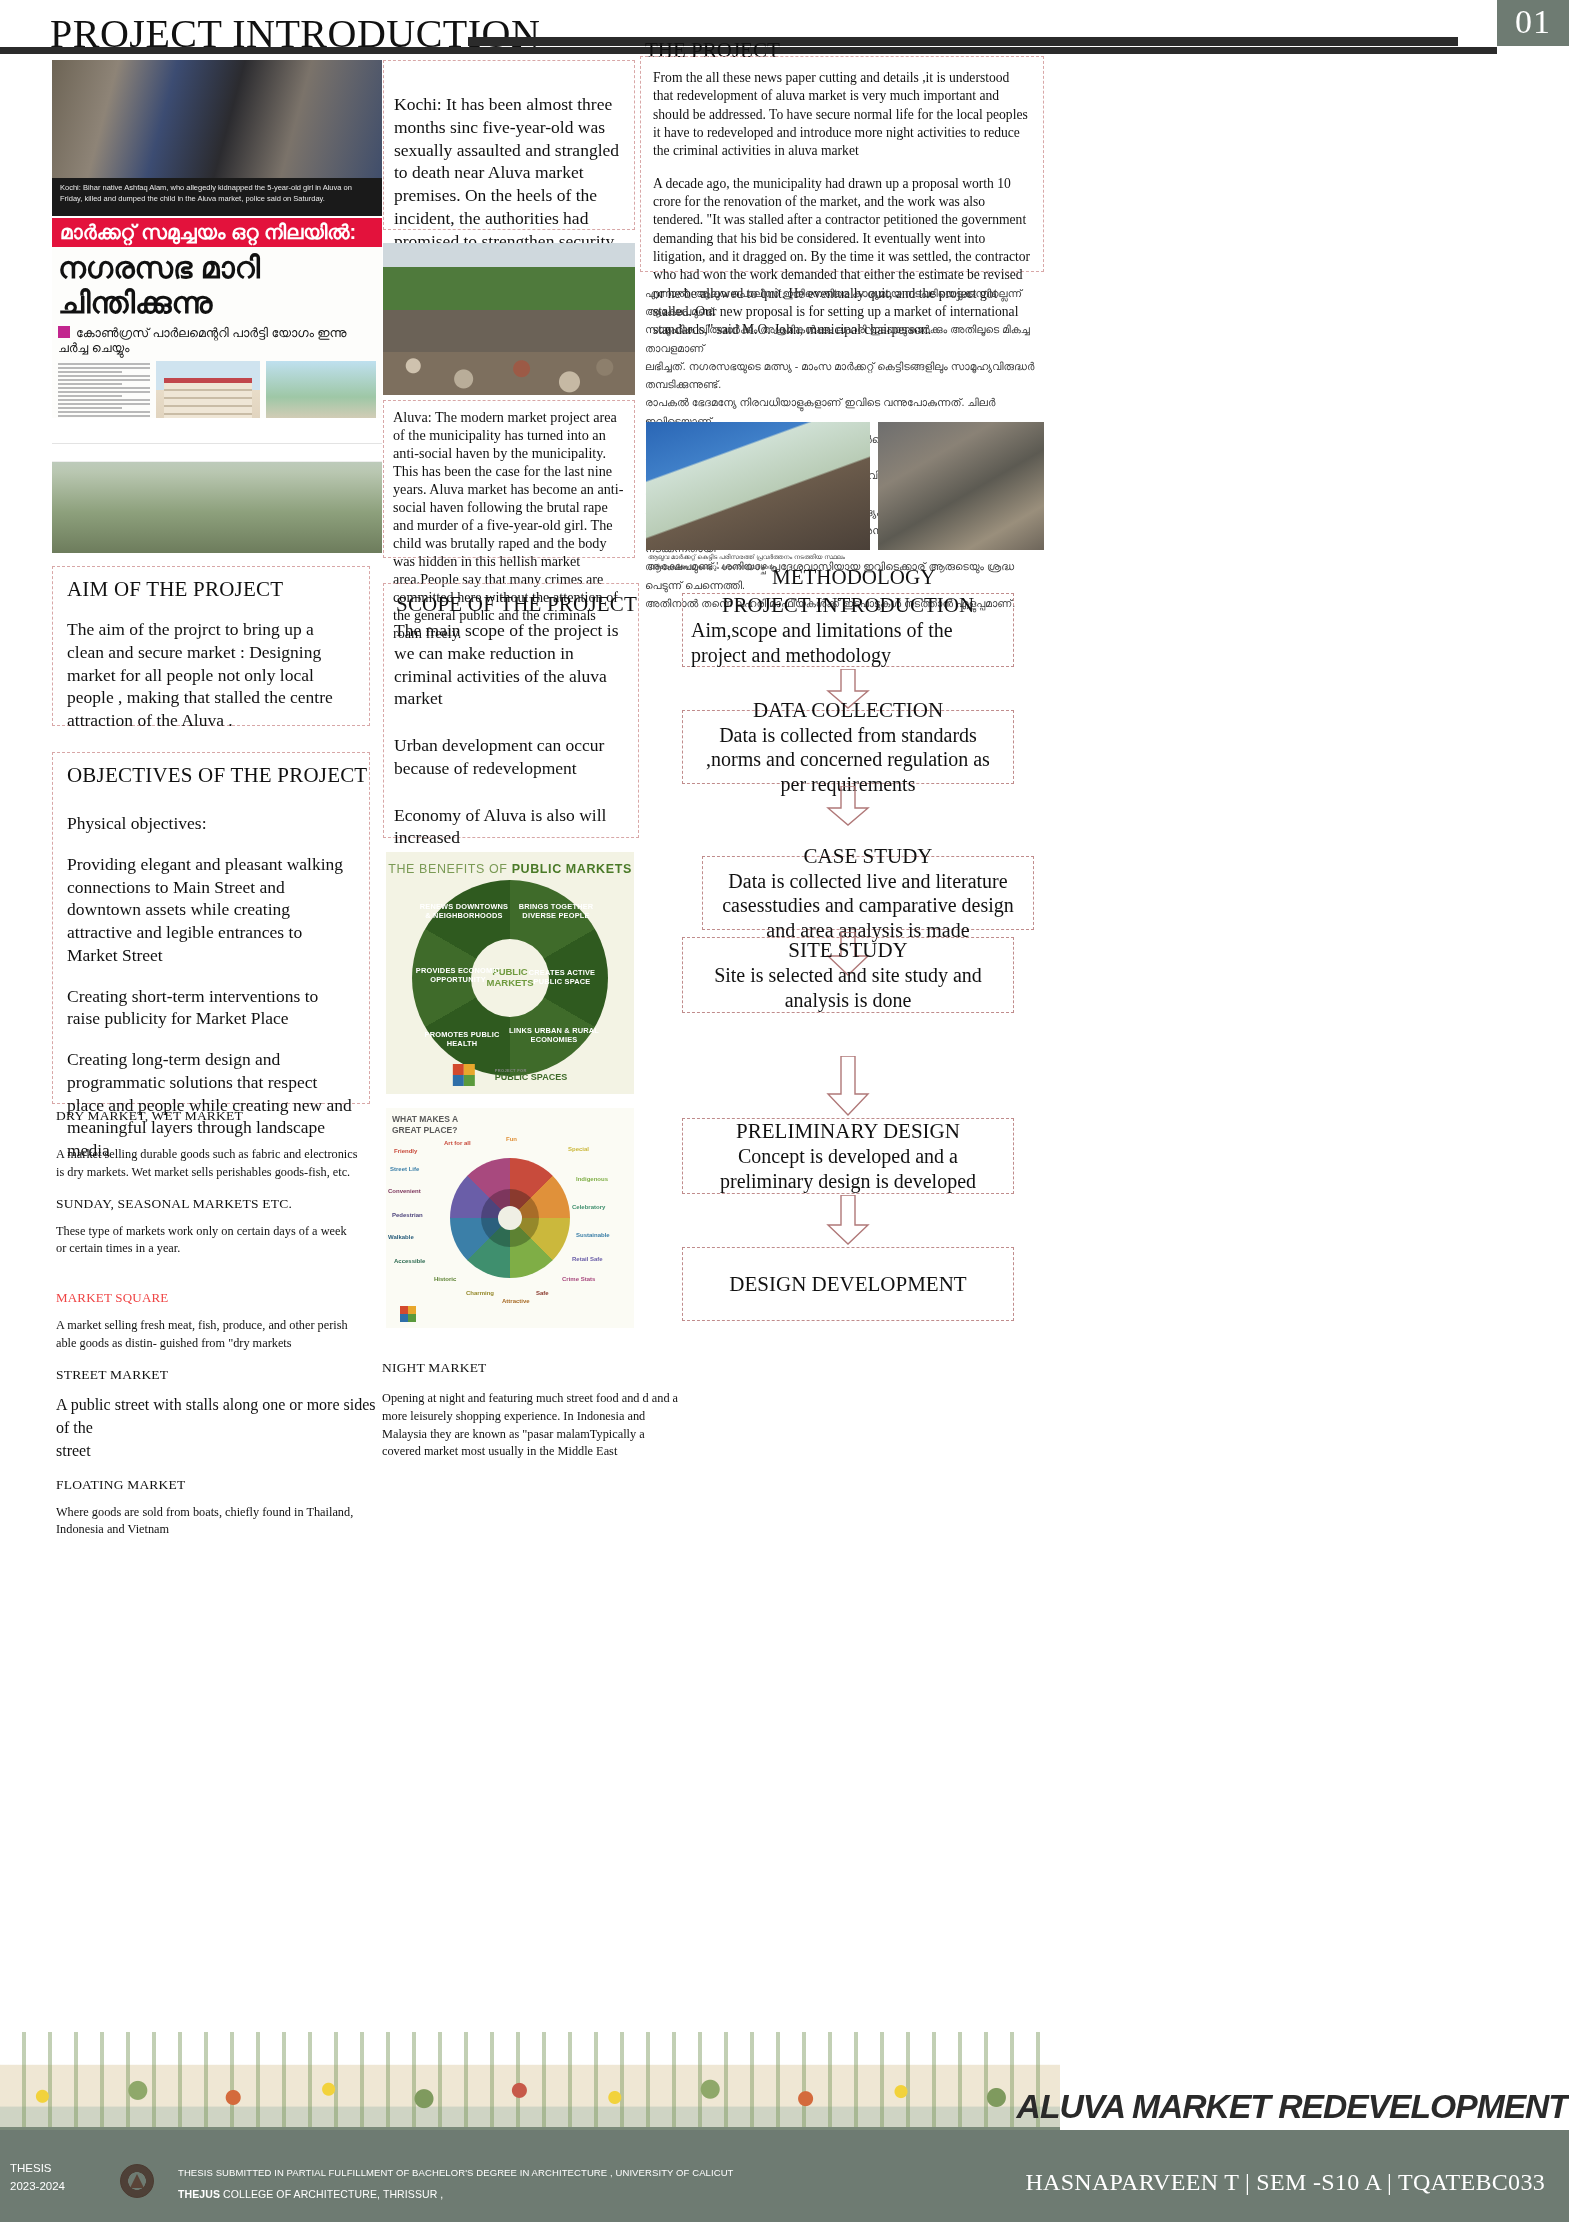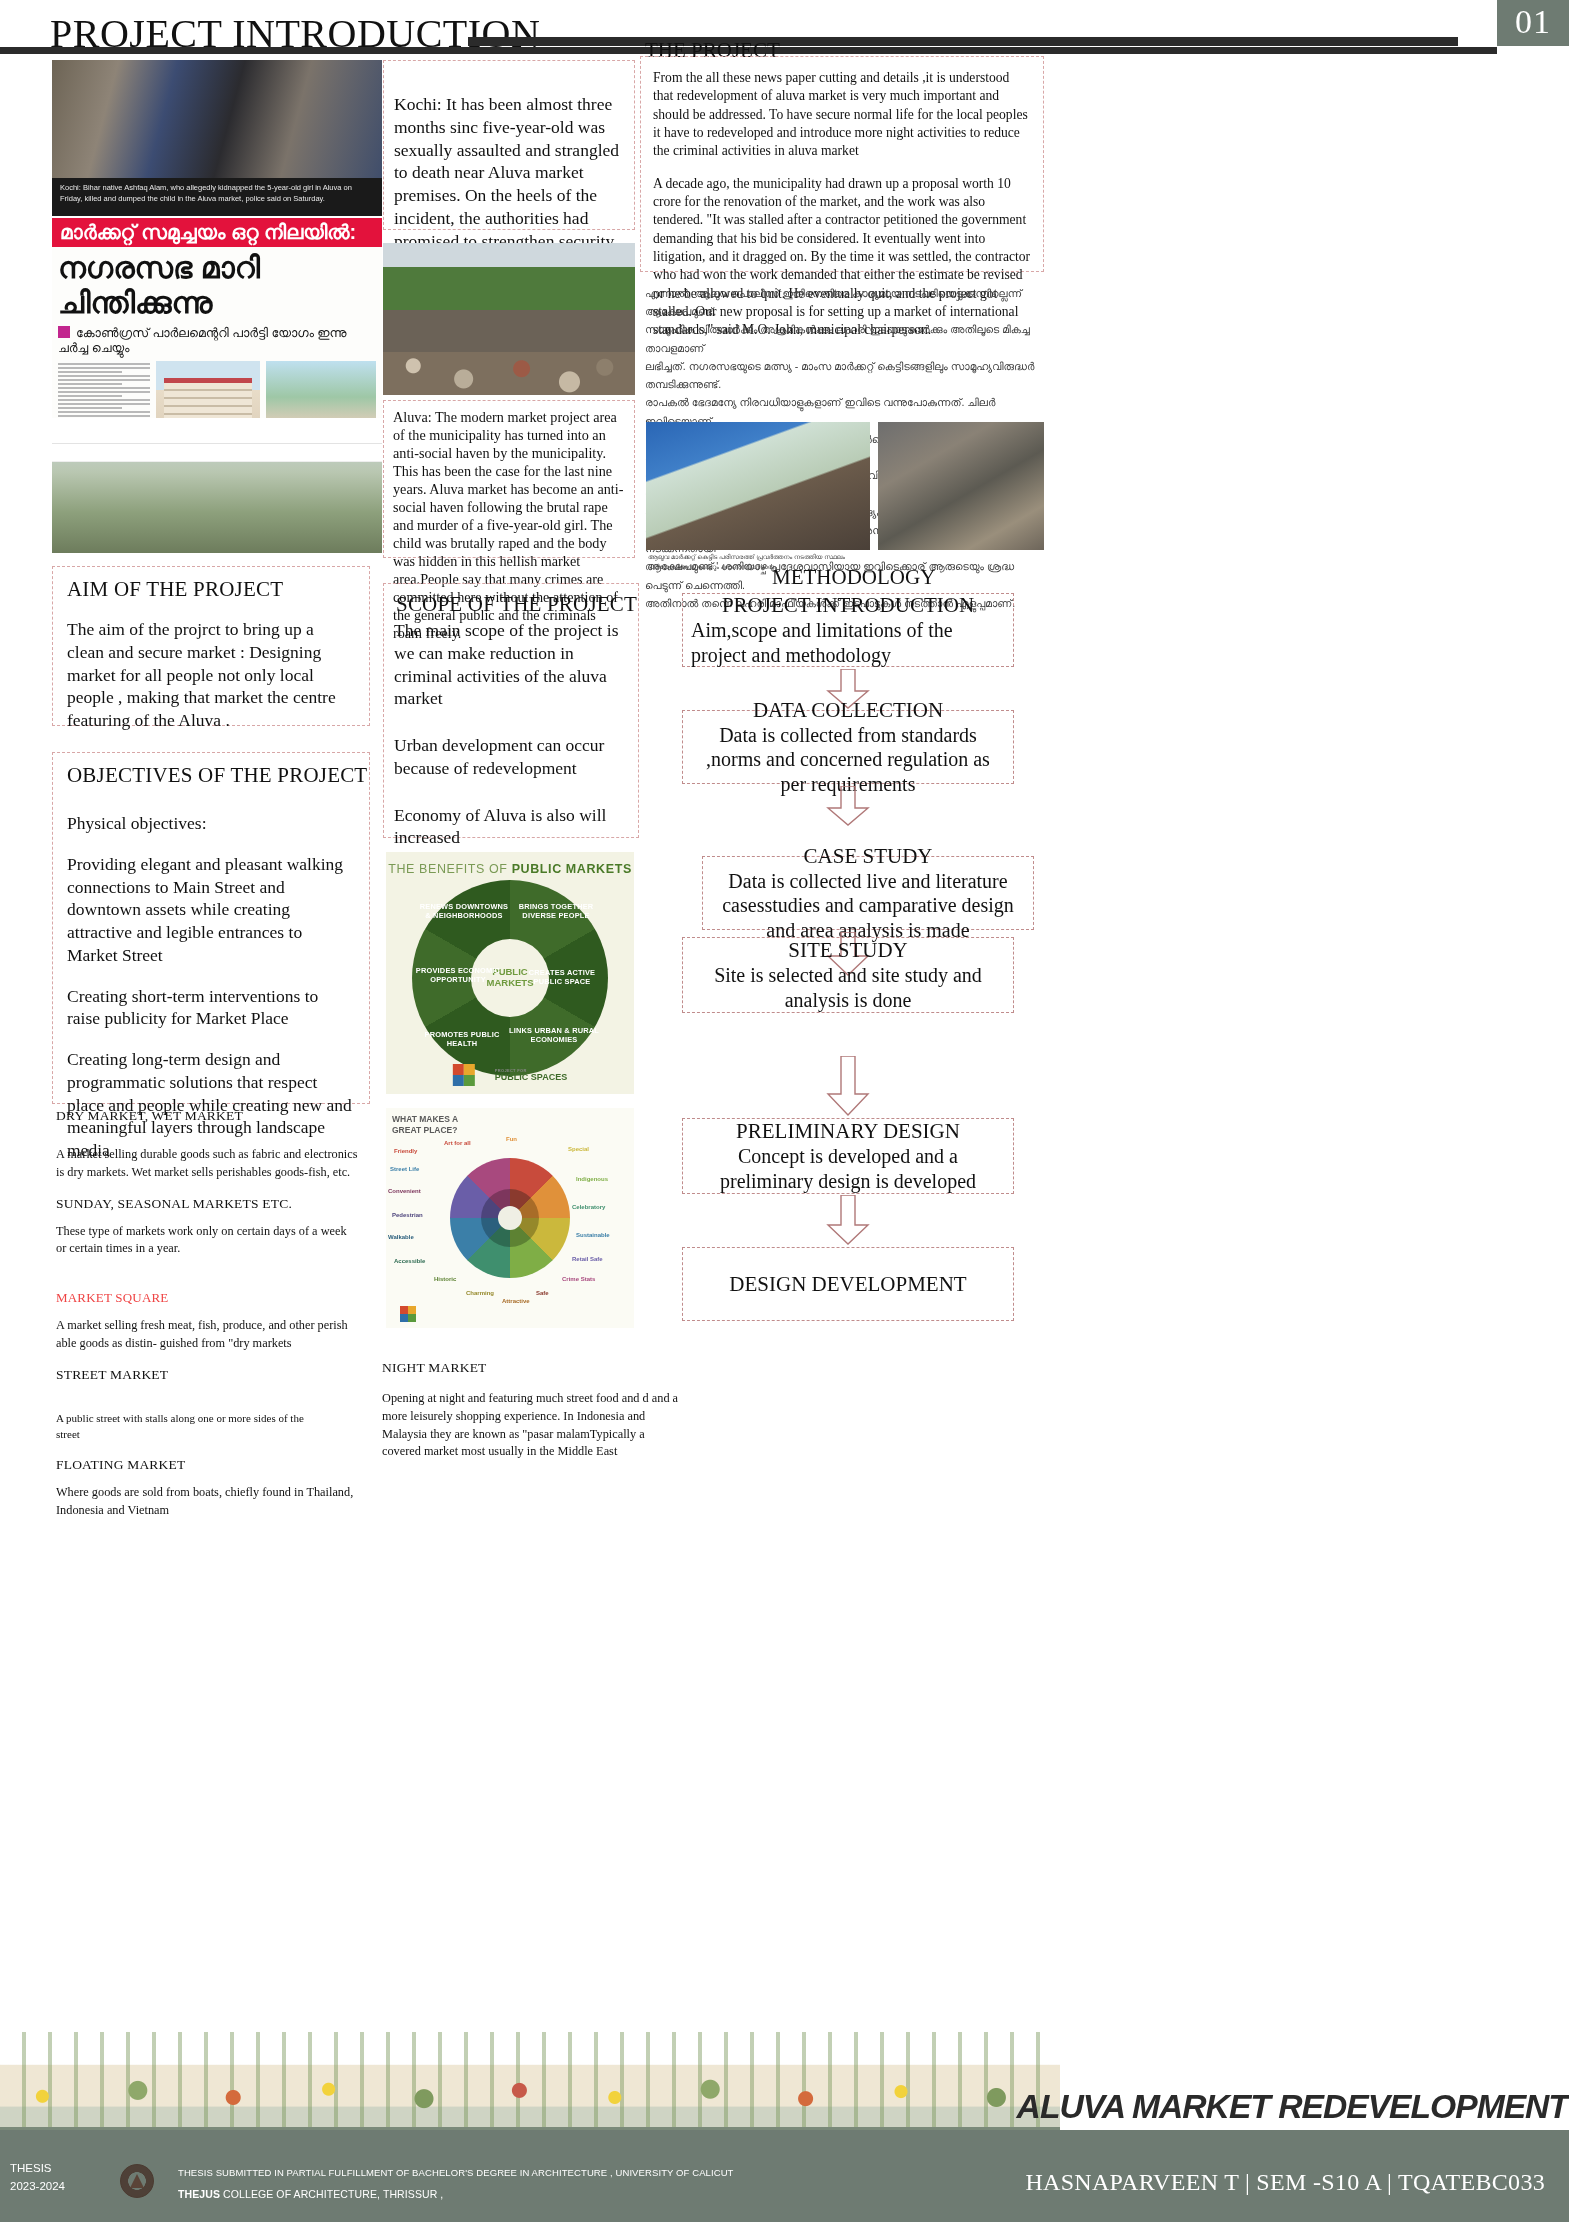--- a/index.html
+++ b/index.html
@@ -209,21 +209,21 @@
 
   </div>
 
   <div class="imgbox photo-fb" style="left:52px; top:418px; width:330px; height:135px;">
     <div class="fb-bar"></div>
     <div class="fb-bar2"></div>
   </div>
 
   <div class="dbox" style="left:52px; top:566px; width:318px; height:160px;">
     <div class="sec-head" style="padding:10px 0 0 14px;">AIM OF THE PROJECT</div>
-    <div class="ptext" style="padding:16px 16px 0 14px;">The aim of the projrct to bring up a clean and secure market : Designing market for all people not only local people , making that market the centre  featuring of the Aluva .</div>
+    <div class="ptext" style="padding:16px 16px 0 14px;">The aim of the projrct to bring up a clean and secure market : Designing market for all people not only local people , making that stalled the centre  attraction of the Aluva .</div>
   </div>
 
   <div class="dbox" style="left:52px; top:752px; width:318px; height:352px;">
     <div class="sec-head" style="padding:10px 0 0 14px;">OBJECTIVES OF THE PROJECT</div>
     <div class="ptext" style="padding:24px 14px 0 14px;">Physical objectives:</div>
     <div class="ptext" style="padding:18px 14px 0 14px;">Providing elegant and pleasant walking connections to Main Street and downtown assets while creating attractive and legible entrances to Market Street</div>
     <div class="ptext" style="padding:18px 14px 0 14px;">Creating short-term interventions to raise publicity for Market Place</div>
     <div class="ptext" style="padding:18px 14px 0 14px;">Creating long-term design and programmatic solutions that respect place and people while creating new and meaningful layers through landscape media</div>
   </div>
 
@@ -238,21 +238,21 @@
       <div style="font-size:12.3px;color:#111;line-height:1.45;white-space:pre-line;margin-top:11px;">These type of markets work only on certain days of a week
  or certain times in a year.</div>
     </div>
     <div style="margin-bottom:14px;">
       <div style="font-size:13px;color:#ef4444;letter-spacing:.2px;margin-top:32px;">MARKET SQUARE</div>
       <div style="font-size:12.3px;color:#111;line-height:1.45;white-space:pre-line;margin-top:11px;">A market selling fresh meat, fish, produce, and other perish
 able goods as distin- guished from "dry markets</div>
     </div>
     <div style="margin-bottom:14px;">
       <div style="font-size:13.5px;color:#111;letter-spacing:.2px;">STREET MARKET</div>
-      <div style="font-size:11px;color:#111;line-height:1.45;white-space:pre-line;margin-top:28px;">A public street with stalls along one or more sides of the
+      <div style="font-size:16px;color:#111;line-height:1.45;white-space:pre-line;margin-top:10px;">A public street with stalls along one or more sides of the
 street</div>
     </div>
     <div>
       <div style="font-size:13.5px;color:#111;letter-spacing:.2px;">FLOATING MARKET</div>
       <div style="font-size:12.3px;color:#111;line-height:1.45;white-space:pre-line;margin-top:11px;">Where goods are sold from boats, chiefly found in Thailand,
  Indonesia and Vietnam</div>
     </div>
   </div>
 
   <div class="dbox" style="left:383px; top:60px; width:252px; height:170px;">

